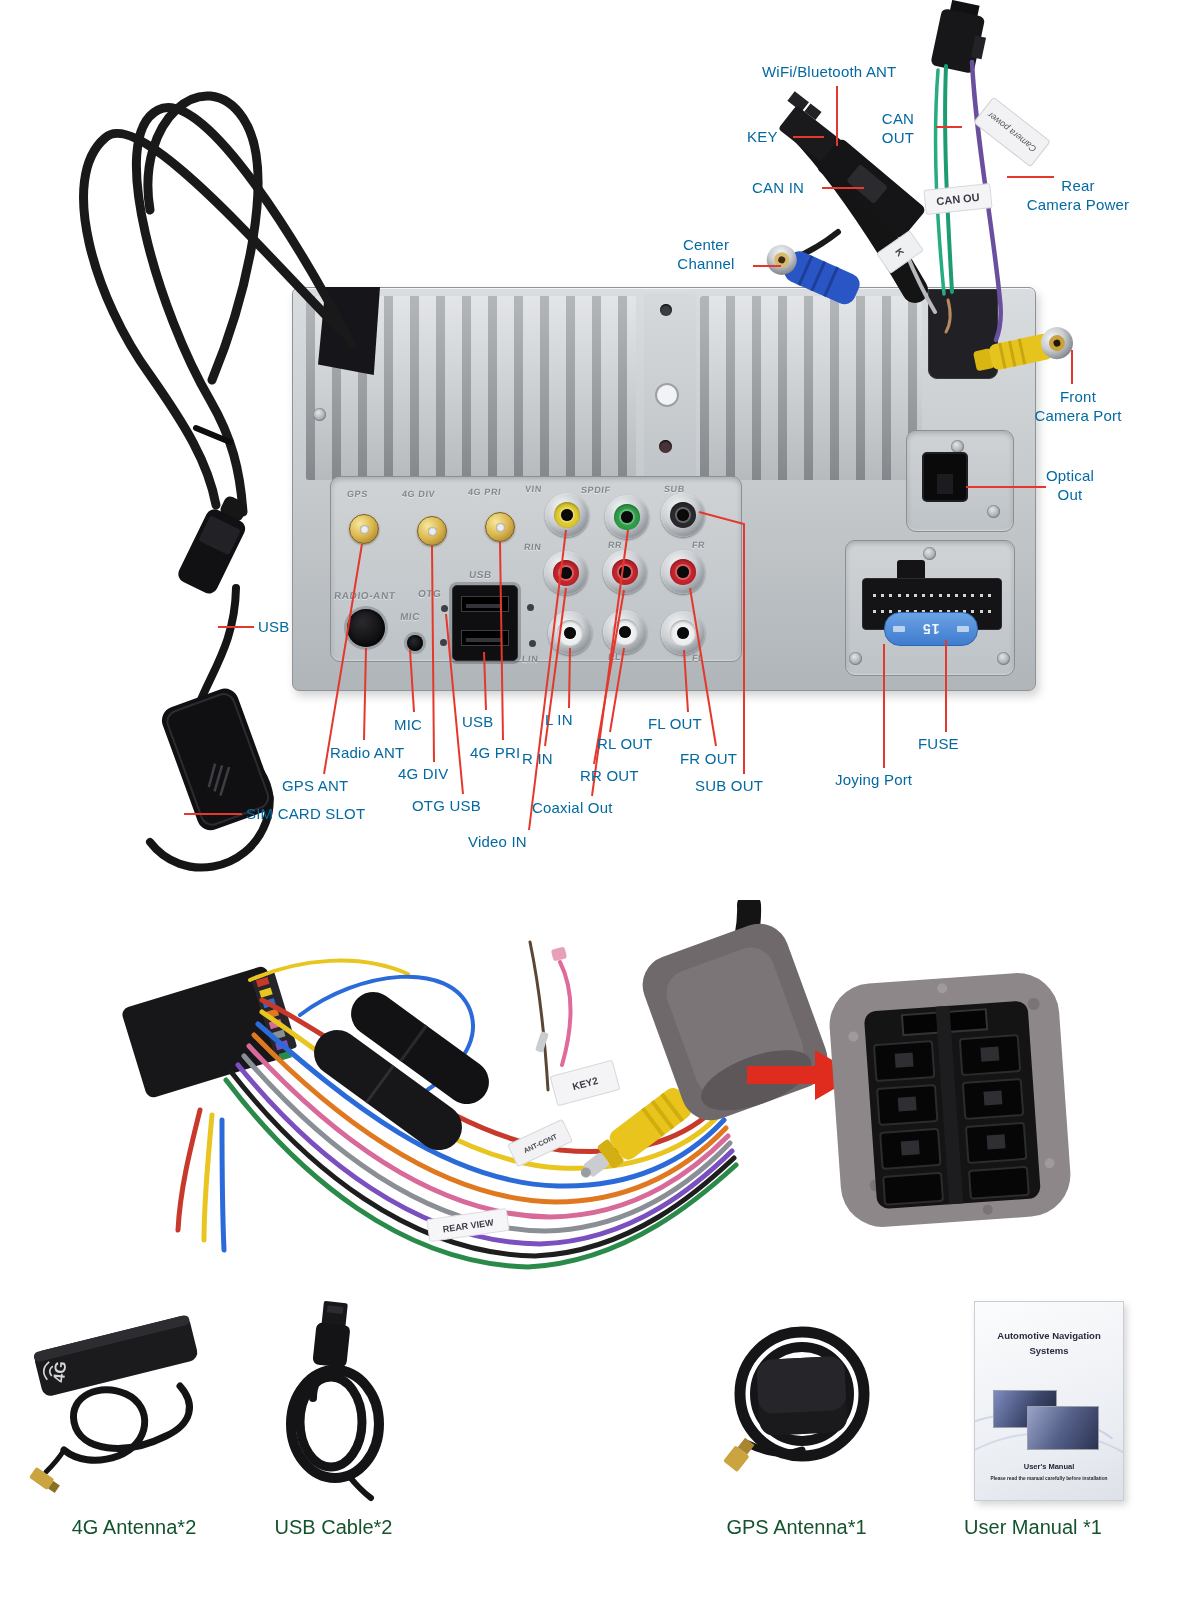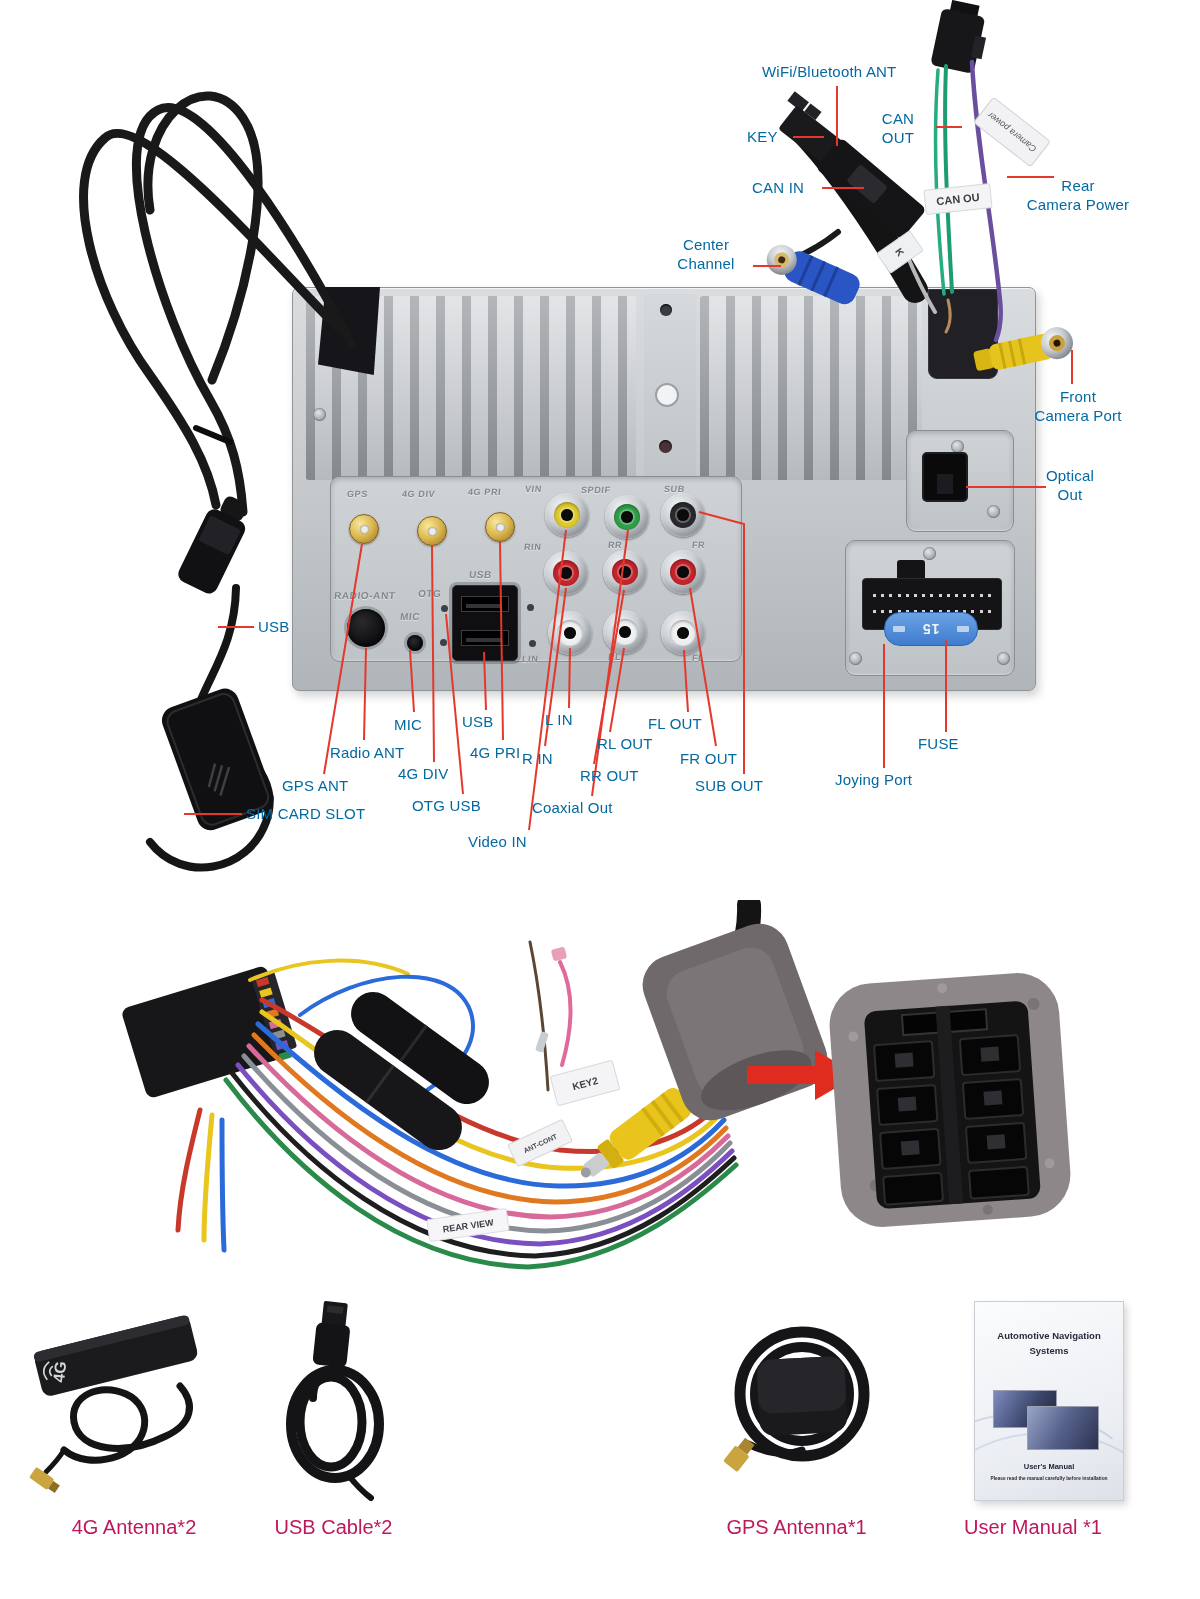--- a/index.html
+++ b/index.html
@@ -69,21 +69,21 @@
     letter-spacing:.6px;text-shadow:0 1px 1px rgba(255,255,255,.55);transform:skewX(-6deg);}
   .eng.big{font-size:10px;}
 
   .lbl{position:absolute;font-weight:400;font-size:15px;line-height:1.25;color:#0369a1;
     white-space:pre-line;letter-spacing:.2px;}
   .tr{text-align:center}.tc{text-align:center}
 
   .overlay{position:absolute;left:0;top:0;pointer-events:none;}
   .acc{position:absolute;top:12px;display:flex;flex-direction:column;align-items:center;}
   .acc-art{height:218px;display:flex;align-items:center;justify-content:center;}
-  .acc-label{font-size:20px;color:#be185d;margin-top:6px;text-align:center;}
+  .acc-label{font-size:20px;color:#14532d;margin-top:6px;text-align:center;}
   .manual{position:relative;width:148px;height:198px;
     background:linear-gradient(160deg,#fbfcfd,#eaedf2 70%,#dde1e8);
     border:1px solid #c9cdd4;box-shadow:3px 4px 7px rgba(0,0,0,.16);overflow:hidden;}
   .manual-title{position:absolute;top:26px;left:0;width:100%;text-align:center;font-weight:700;
     font-size:9.5px;line-height:1.6;color:#2a2a3c;white-space:pre-line;}
   .m-shot{position:absolute;border:1px solid #9aa0ad;background:linear-gradient(120deg,#7e8cc0,#3a4468 60%,#23283f);}
   .m-shot1{left:18px;top:88px;width:62px;height:36px;}
   .m-shot2{left:52px;top:104px;width:70px;height:42px;background:linear-gradient(120deg,#9aa4c8,#55608a 50%,#2c3350);}
   .manual-sub{position:absolute;top:160px;left:0;width:100%;text-align:center;font-weight:700;
     font-size:7.5px;color:#23233a;}

